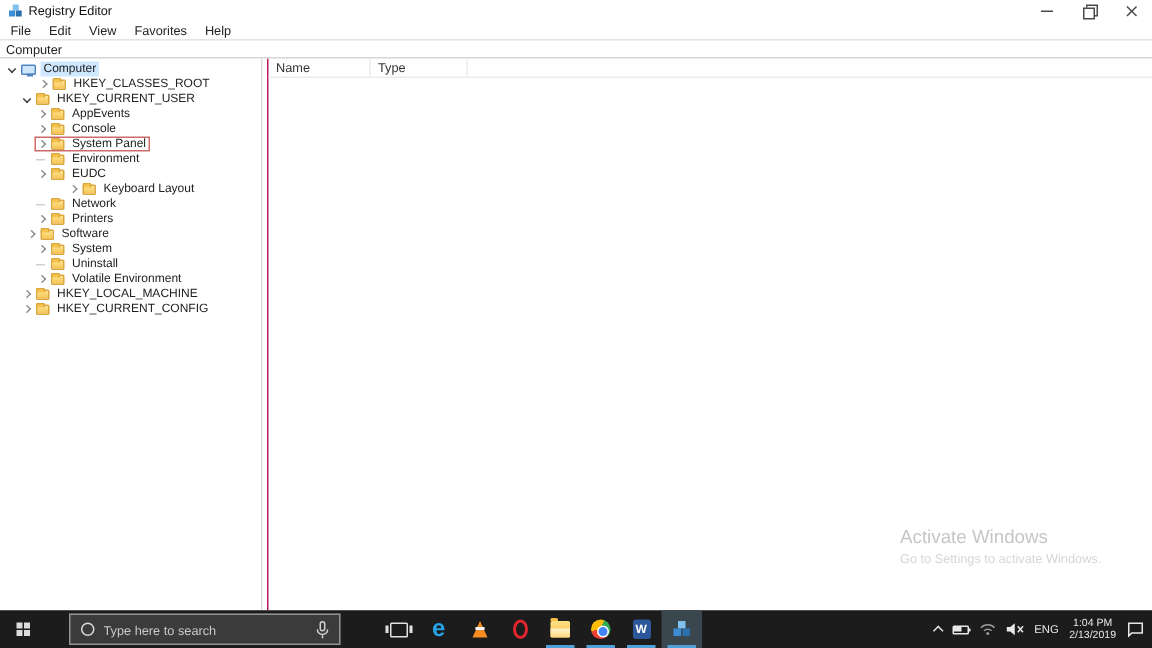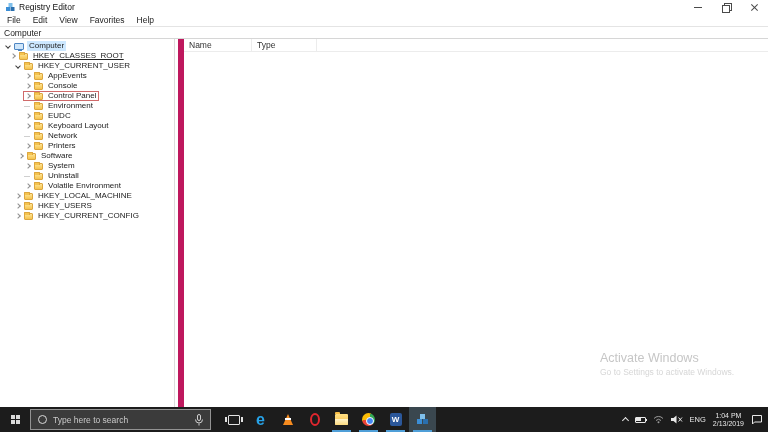--- a/index.html
+++ b/index.html
@@ -27,21 +27,21 @@
   .menubar { height:12px; display:flex; align-items:center; font-size:8.5px; color:#222; padding-left:1px; flex:none; }
   .menu-item { padding:0 6px; }
 
   .addressbar { height:13px; border-top:1px solid #e4e4e4; border-bottom:1px solid #d6d6d6;
     display:flex; align-items:center; font-size:8.5px; color:#222; padding-left:4px; flex:none; }
 
   
   .main { flex:1; display:flex; position:relative; overflow:hidden; }
   .tree-pane { width:175px; flex:none; border-right:1px solid #dcdcdc; padding-top:2px; overflow:hidden; }
   .pane-gap { width:3px; flex:none; }
-  .list-pane { flex:1; border-left:6px solid #be185d; display:flex; flex-direction:column; }
+  .list-pane { flex:1; border-left:1px solid #be185d; display:flex; flex-direction:column; }
   .list-header { display:flex; height:13px; border-bottom:1px solid #ececec; align-items:stretch;
     font-size:8.5px; color:#333; flex:none; }
   .col { display:flex; align-items:center; padding-left:5px; border-right:1px solid #ececec; }
   .list-body { flex:1; }
 
   
   .tree-row { height:10px; display:flex; align-items:center; font-size:8px; line-height:10px; color:#222; }
   .tree-inner { display:inline-flex; align-items:center; height:10px; border:1px solid transparent; }
   .tree-inner.hl { border-color:#d06a6a; }
   .chev { width:9px; height:9px; position:relative; flex:none; }
@@ -61,21 +61,21 @@
   .tlabel { padding:0 2px; white-space:nowrap; }
   .tlabel.selected { background:#cde8ff; }
 
   
   .watermark { position:absolute; left:600px; top:312px; pointer-events:none; }
   .wm1 { font-size:12.5px; color:#c6c6c6; }
   .wm2 { font-size:8.5px; color:#d6d6d6; margin-top:2px; }
 
   
   .taskbar { position:absolute; left:0; top:407px; width:768px; height:25px; background:#1c1c1c;
-    display:flex; align-items:stretch; }
+    display:flex; align-items:stretch;gap:16px; }
   .start { width:30px; display:flex; align-items:center; justify-content:center; }
   .win-logo { width:9px; height:9px; position:relative; }
   .win-logo::before { content:''; position:absolute; left:0; top:0; width:4px; height:4px;
     background:#dcdcdc; box-shadow:5px 0 0 #dcdcdc, 0 5px 0 #dcdcdc, 5px 5px 0 #dcdcdc; }
   .searchbox { width:181px; margin:2px 0; background:#3b3b3b; border:1px solid #939393;
     display:flex; align-items:center; padding:0 7px; gap:6px; }
   .cortana { width:9px; height:9px; border:1px solid #d9d9d9; border-radius:50%; flex:none; }
   .search-text { flex:1; color:#c9c9c9; font-size:8.5px; white-space:nowrap; overflow:hidden; }
   .taskbar-apps { display:flex; align-items:stretch; margin-left:9px; }
   .tb-tile { width:27px; display:flex; align-items:center; justify-content:center; position:relative; }
@@ -143,21 +143,21 @@
 
   <div class="main">
     <div class="tree-pane">
         <div class="tree-row" style="padding-left: 3px;">
           <span class="tree-inner">
             <span class="chev expanded"></span>
             <span class="ticon computer"></span>
             <span class="tlabel selected">Computer</span>
           </span>
         </div>
-        <div class="tree-row" style="padding-left: 8px; text-decoration: underline;">
+        <div class="tree-row" style="padding-left: 24px;">
           <span class="tree-inner">
             <span class="chev collapsed"></span>
             <span class="ticon folder"></span>
             <span class="tlabel">HKEY_CLASSES_ROOT</span>
           </span>
         </div>
         <div class="tree-row" style="padding-left: 13px;">
           <span class="tree-inner">
             <span class="chev expanded"></span>
             <span class="ticon folder"></span>
@@ -175,38 +175,38 @@
           <span class="tree-inner">
             <span class="chev collapsed"></span>
             <span class="ticon folder"></span>
             <span class="tlabel">Console</span>
           </span>
         </div>
         <div class="tree-row" style="padding-left: 23px;">
           <span class="tree-inner hl">
             <span class="chev collapsed"></span>
             <span class="ticon folder"></span>
-            <span class="tlabel">Control Panel</span>
+            <span class="tlabel">System Panel</span>
           </span>
         </div>
         <div class="tree-row" style="padding-left: 23px;">
           <span class="tree-inner">
             <span class="chev none"></span>
             <span class="ticon folder"></span>
             <span class="tlabel">Environment</span>
           </span>
         </div>
         <div class="tree-row" style="padding-left: 23px;">
           <span class="tree-inner">
             <span class="chev collapsed"></span>
             <span class="ticon folder"></span>
             <span class="tlabel">EUDC</span>
           </span>
         </div>
-        <div class="tree-row" style="padding-left: 23px;">
+        <div class="tree-row" style="padding-left: 23px; margin-left: 21px;">
           <span class="tree-inner">
             <span class="chev collapsed"></span>
             <span class="ticon folder"></span>
             <span class="tlabel">Keyboard Layout</span>
           </span>
         </div>
         <div class="tree-row" style="padding-left: 23px;">
           <span class="tree-inner">
             <span class="chev none"></span>
             <span class="ticon folder"></span>
@@ -246,27 +246,20 @@
             <span class="chev collapsed"></span>
             <span class="ticon folder"></span>
             <span class="tlabel">Volatile Environment</span>
           </span>
         </div>
         <div class="tree-row" style="padding-left: 13px;">
           <span class="tree-inner">
             <span class="chev collapsed"></span>
             <span class="ticon folder"></span>
             <span class="tlabel">HKEY_LOCAL_MACHINE</span>
-          </span>
-        </div>
-        <div class="tree-row" style="padding-left: 13px;">
-          <span class="tree-inner">
-            <span class="chev collapsed"></span>
-            <span class="ticon folder"></span>
-            <span class="tlabel">HKEY_USERS</span>
           </span>
         </div>
         <div class="tree-row" style="padding-left: 13px;">
           <span class="tree-inner">
             <span class="chev collapsed"></span>
             <span class="ticon folder"></span>
             <span class="tlabel">HKEY_CURRENT_CONFIG</span>
           </span>
         </div>
       </div>

